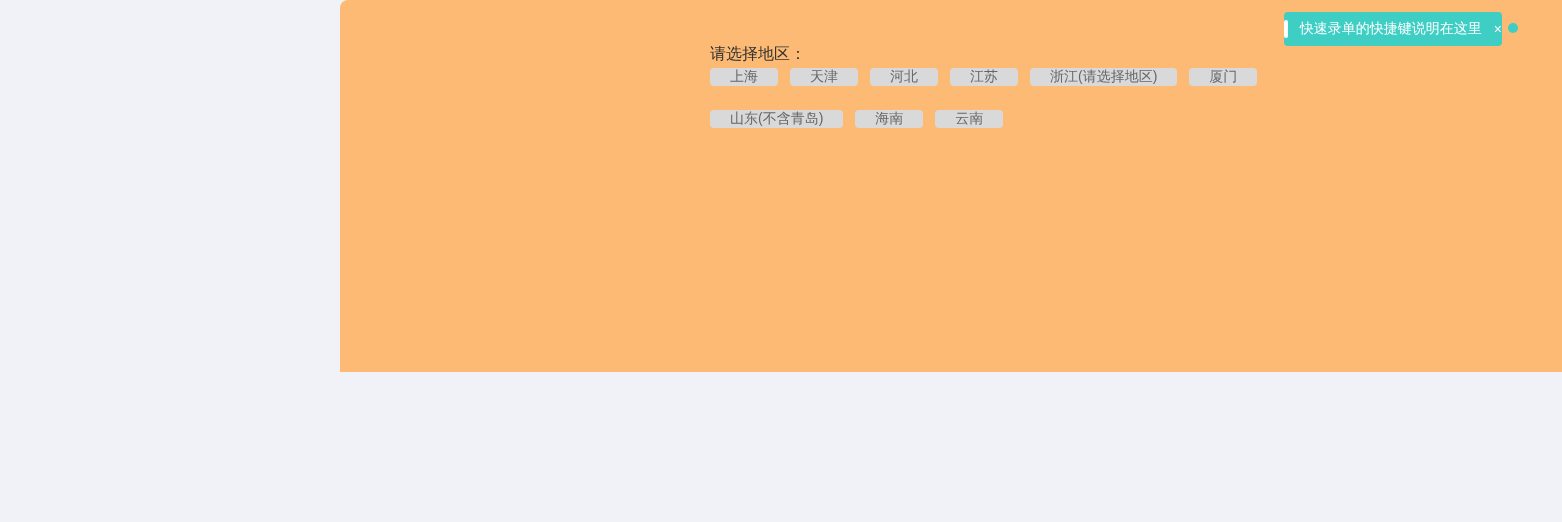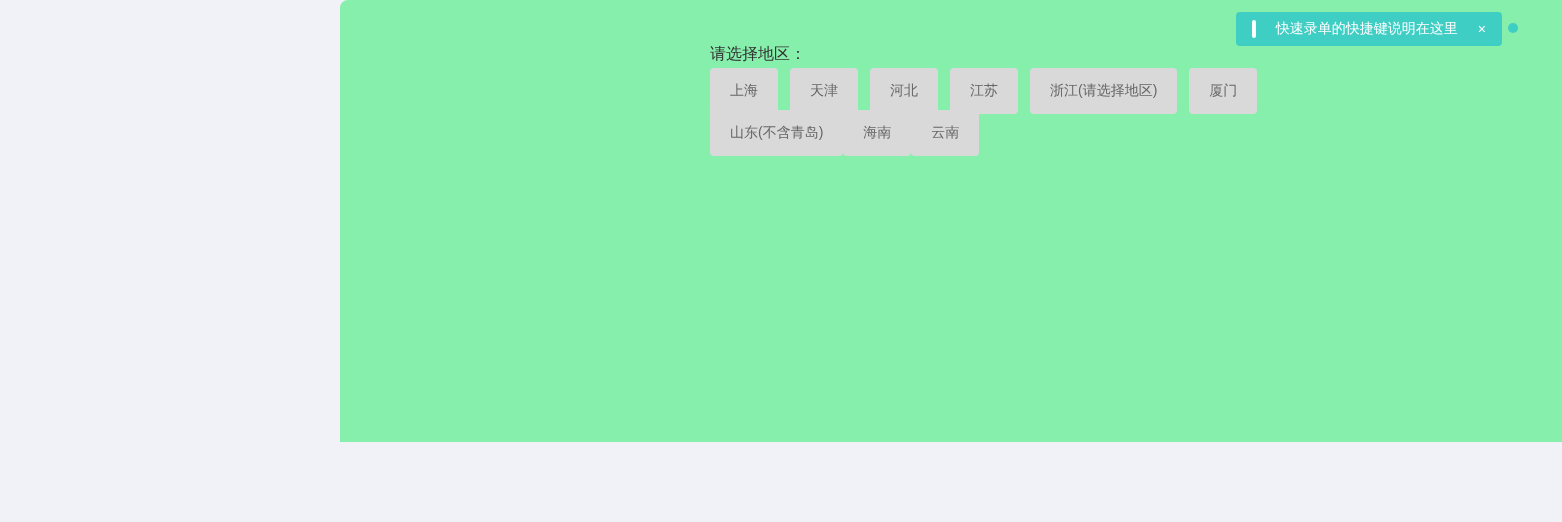--- a/index.html
+++ b/index.html
@@ -24,22 +24,22 @@
       width: 340px;
       height: 522px;
       background: #f0f2f8;
     }
 
     .main-content {
       position: absolute;
       left: 340px;
       top: 0;
       width: calc(1562px - 340px);
-      height: 442px;
-      background: #86efac;
+      height: 372px;
+      background: #fdba74;
       border-radius: 8px 0 0 0;
     }
 
     .page-label {
       position: absolute;
       top: 44px;
       left: 370px;
       font-size: 16px;
       color: #333;
       font-weight: 500;
@@ -53,48 +53,48 @@
       flex-wrap: nowrap;
       gap: 12px;
     }
 
     .region-buttons-row2 {
       position: absolute;
       top: 110px;
       left: 370px;
       display: flex;
       flex-wrap: nowrap;
-      gap: 0;
+      gap: 12px;
     }
 
     .region-btn {
       background: #d9d9d9;
       color: #666;
       border: none;
       border-radius: 4px;
-      padding: 14px 20px;
+      padding: 0 20px;
       font-size: 14px;
       cursor: pointer;
       white-space: nowrap;
       font-family: 'Microsoft YaHei', '微软雅黑', Arial, sans-serif;
     }
 
     
     .tooltip-bar {
       position: absolute;
       top: 12px;
       right: 60px;
       background: #3ecec4;
       color: #fff;
       border-radius: 4px;
-      padding: 8px 16px;
+      padding: 8px 0;
       font-size: 14px;
       display: flex;
       align-items: center;
-      gap: 16px;
+      gap: 8px;
       white-space: nowrap;
     }
 
     .tooltip-bar .left-accent {
       display: inline-block;
       width: 4px;
       height: 18px;
       background: #fff;
       border-radius: 2px;
       margin-right: 4px;

